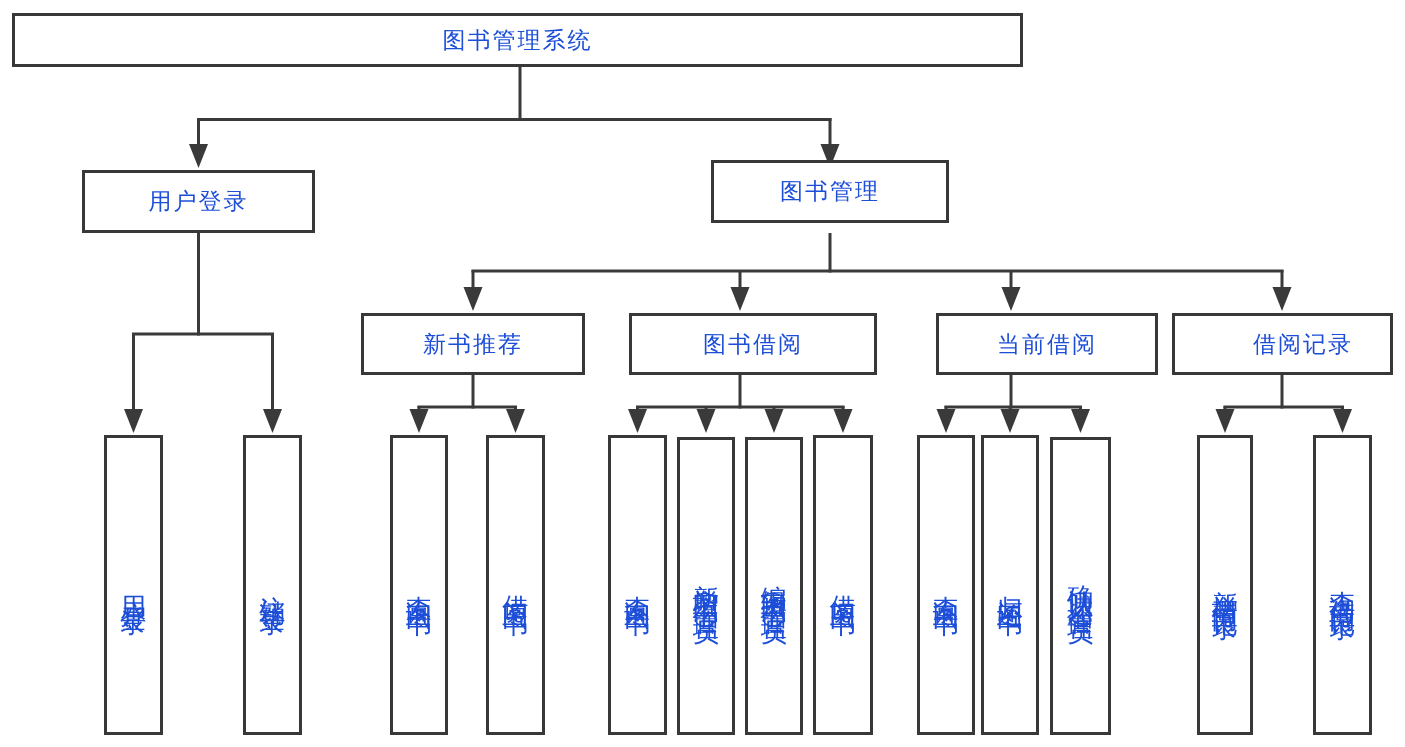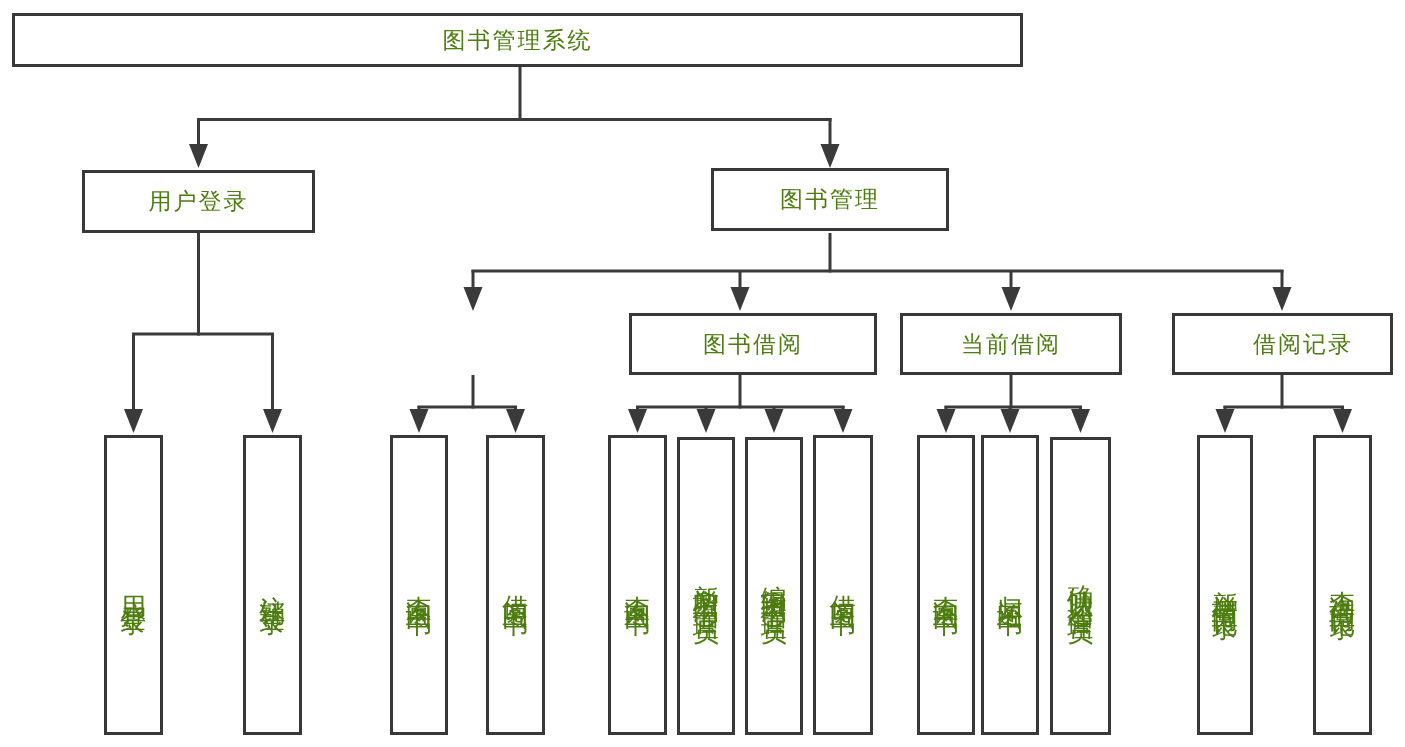--- a/index.html
+++ b/index.html
@@ -12,21 +12,21 @@
   }
   .connectors{position:absolute;left:0;top:0;width:1405px;height:747px;}
   .connectors line{stroke:#3a3a3a;stroke-width:3;}
   .connectors polygon{fill:#3a3a3a;stroke:none;}
   .box{
     position:absolute;
     box-sizing:border-box;
     border:3px solid #383838;
     background:#ffffff;
     display:flex;align-items:center;justify-content:center;
-    color:#4d7c0f;
+    color:#1d4ed8;
     z-index:2;
   }
   .box.h span{font-size:23px;letter-spacing:2px;white-space:nowrap;}
   .box.v span{
     writing-mode:vertical-rl;
     text-orientation:mixed;
     font-size:26px;
     letter-spacing:5px;
     line-height:1.1;
     white-space:nowrap;
@@ -122,28 +122,31 @@
     </g>
   </svg>
 
   <div class="box h" style="left:12px;top:13px;width:1011px;height:54px;">
     <span>图书管理系统</span>
   </div>
 
   <div class="box h" style="left:82px;top:170px;width:233px;height:63px;">
     <span>用户登录</span>
   </div>
-  <div class="box h" style="left:711px;top:168px;width:238px;height:63px;">
+  <div class="box h" style="left:711px;top:160px;width:238px;height:63px;">
     <span>图书管理</span>
   </div>
 
+  <div class="box h" style="left:361px;top:313px;width:224px;height:62px;">
+    <span>新书推荐</span>
+  </div>
   <div class="box h" style="left:629px;top:313px;width:248px;height:62px;">
     <span>图书借阅</span>
   </div>
-  <div class="box h" style="left:900px;top:313px;width:222px;height:62px;">
+  <div class="box h" style="left:936px;top:313px;width:222px;height:62px;">
     <span>当前借阅</span>
   </div>
   <div class="box h" style="left:1172px;top:313px;width:221px;height:62px;padding-left:41px;">
     <span>借阅记录</span>
   </div>
 
   <div class="box v" style="left:104px;top:435px;width:59px;height:300px;">
     <span>用户登录</span>
   </div>
   <div class="box v" style="left:243px;top:435px;width:59px;height:300px;">

